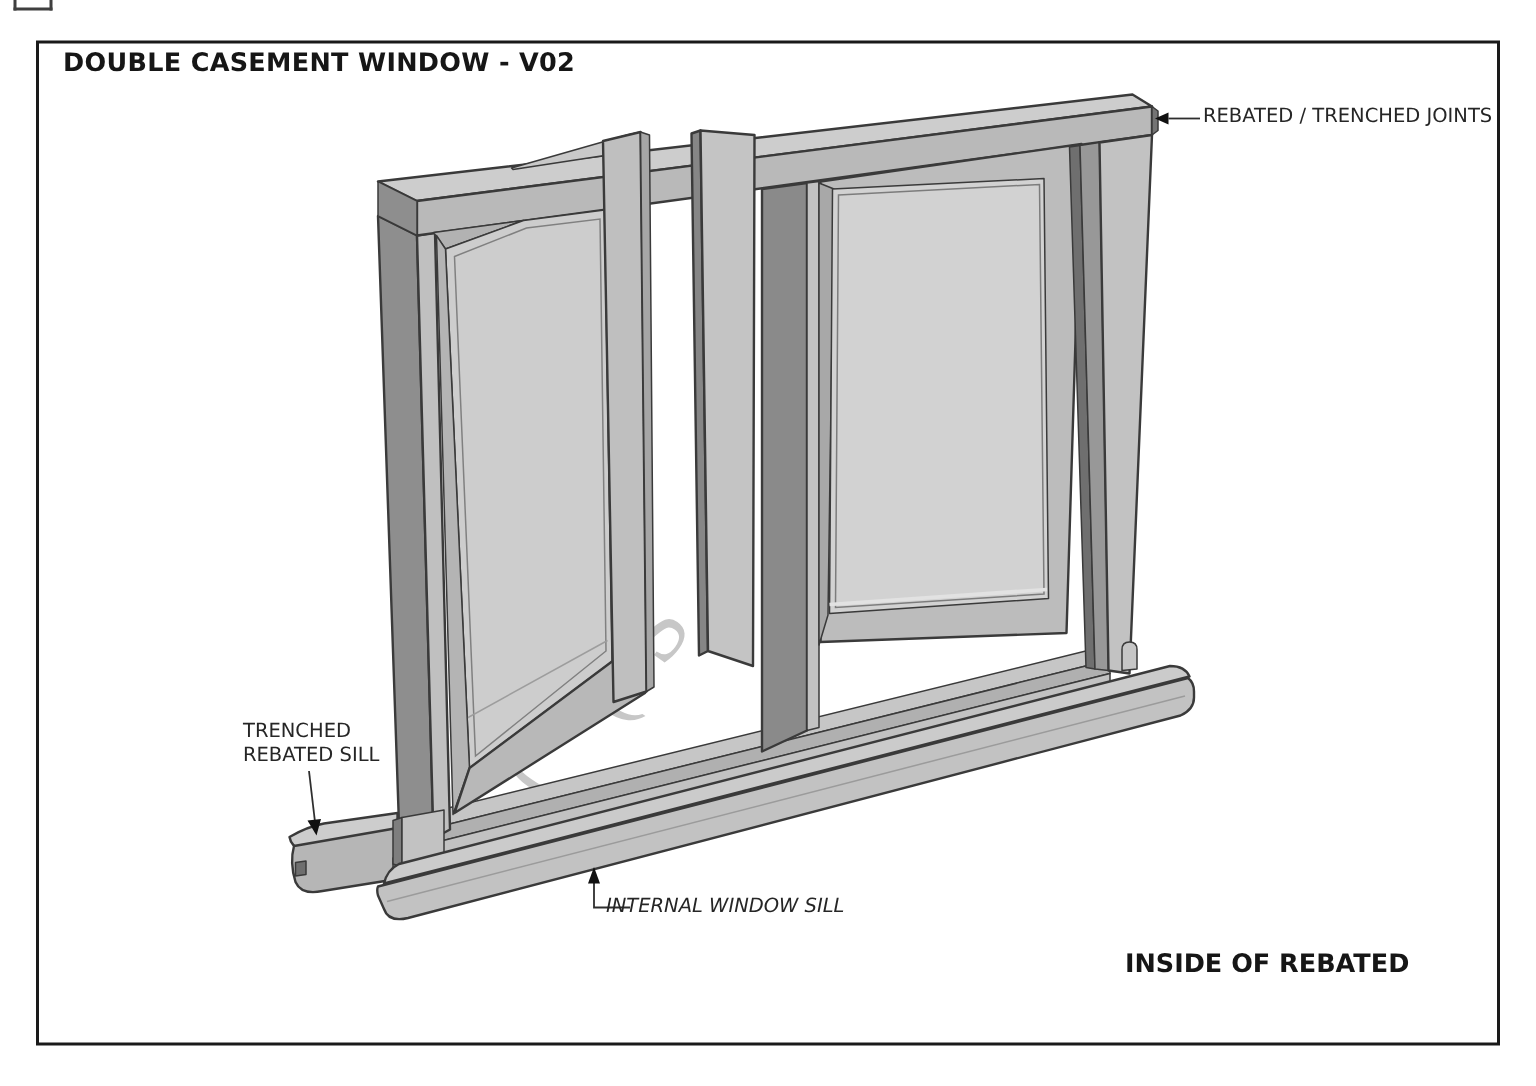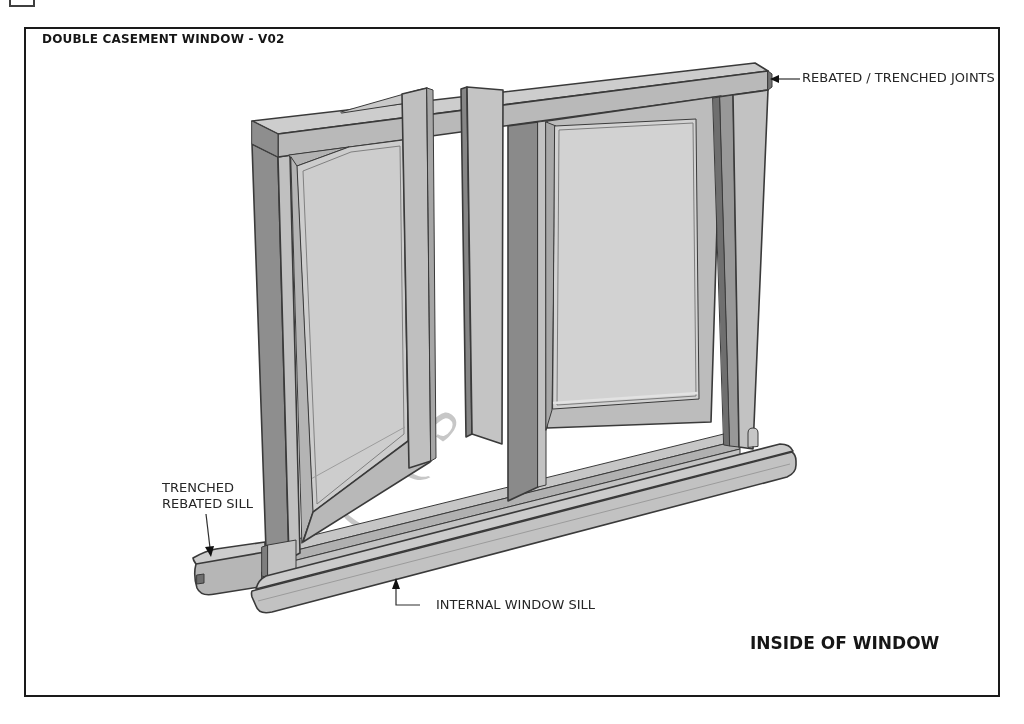--- a/index.html
+++ b/index.html
@@ -18,30 +18,30 @@
   .page-border{
     position:absolute;left:24px;top:27px;width:976px;height:670px;
     border:2px solid var(--c-border);box-sizing:border-box;
   }
   .corner-tab{
     position:absolute;left:9px;top:0;width:22px;height:5px;
     border:2px solid #3f3f3f;border-top:none;background:#fff;
   }
   .title{
     position:absolute;left:42px;top:32px;
-    font-size:12px;font-weight:bold;letter-spacing:.2px;color:#161616;
+    font-size:17px;font-weight:bold;letter-spacing:.2px;color:#161616;
     white-space:nowrap;
   }
   .anno{
     position:absolute;font-size:13px;color:#262626;white-space:nowrap;
     line-height:16px;
   }
   .anno-rebated{left:802px;top:70px;}
   .anno-external{left:162px;top:480px;}
-  .anno-internal{left:436px;top:597px;}
+  .anno-internal{left:404px;top:597px;font-style:italic;}
   .inside-label{
     position:absolute;left:750px;top:633px;
     font-size:17px;font-weight:bold;color:#161616;white-space:nowrap;
   }
   svg{position:absolute;left:0;top:0;}
   .s{stroke:var(--c-outline);stroke-width:1;stroke-linejoin:round;stroke-linecap:round;}
   .s2{stroke:var(--c-outline);stroke-width:1.6;stroke-linejoin:round;stroke-linecap:round;}
   .nofill{fill:none;}
   .lead{stroke:#2e2e2e;stroke-width:1.2;fill:none;}
   .arrow{fill:#111;stroke:none;}
@@ -142,13 +142,13 @@
 
 <div class="anno anno-rebated">REBATED / TRENCHED JOINTS</div>
 
 <div class="anno anno-external">
   <div>TRENCHED</div>
   <div>REBATED SILL</div>
 </div>
 
 <div class="anno anno-internal">INTERNAL WINDOW SILL</div>
 
-<div class="inside-label">INSIDE OF WINDOW</div>
+<div class="inside-label">INSIDE OF REBATED</div>
 
 </body></html>

